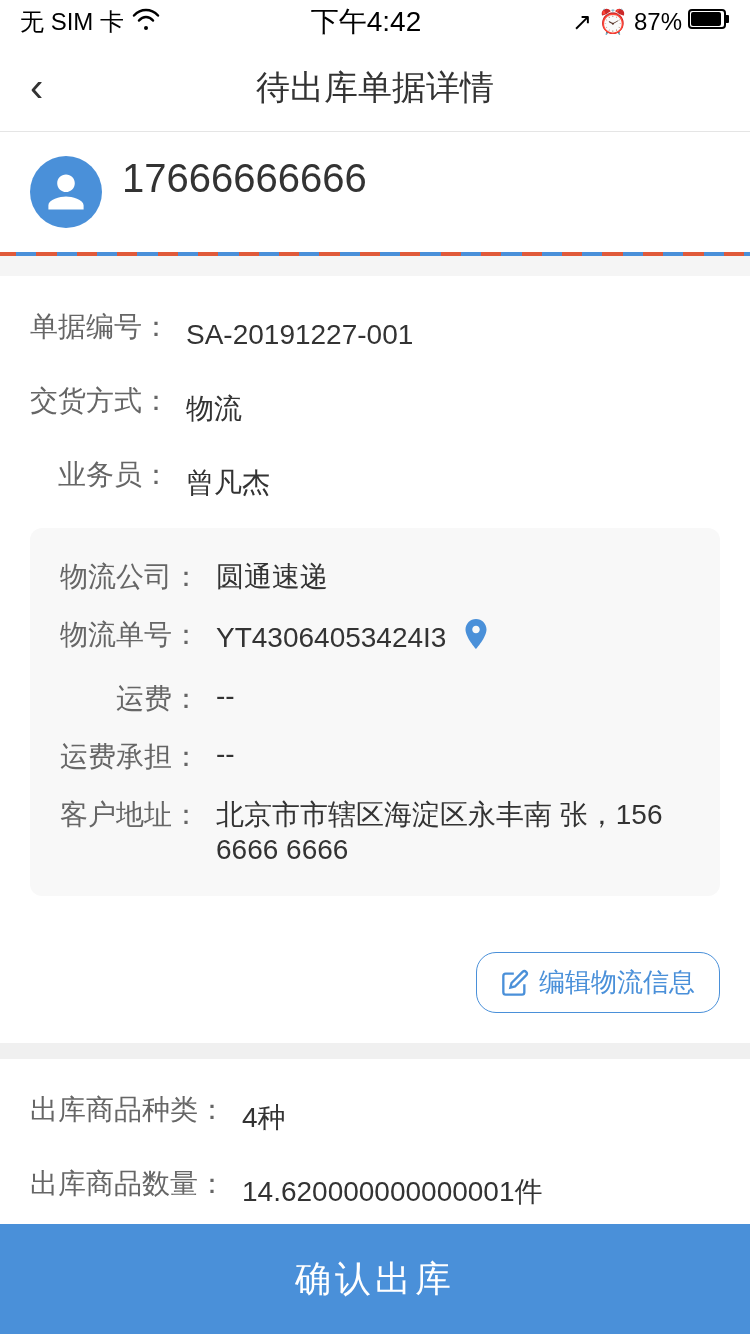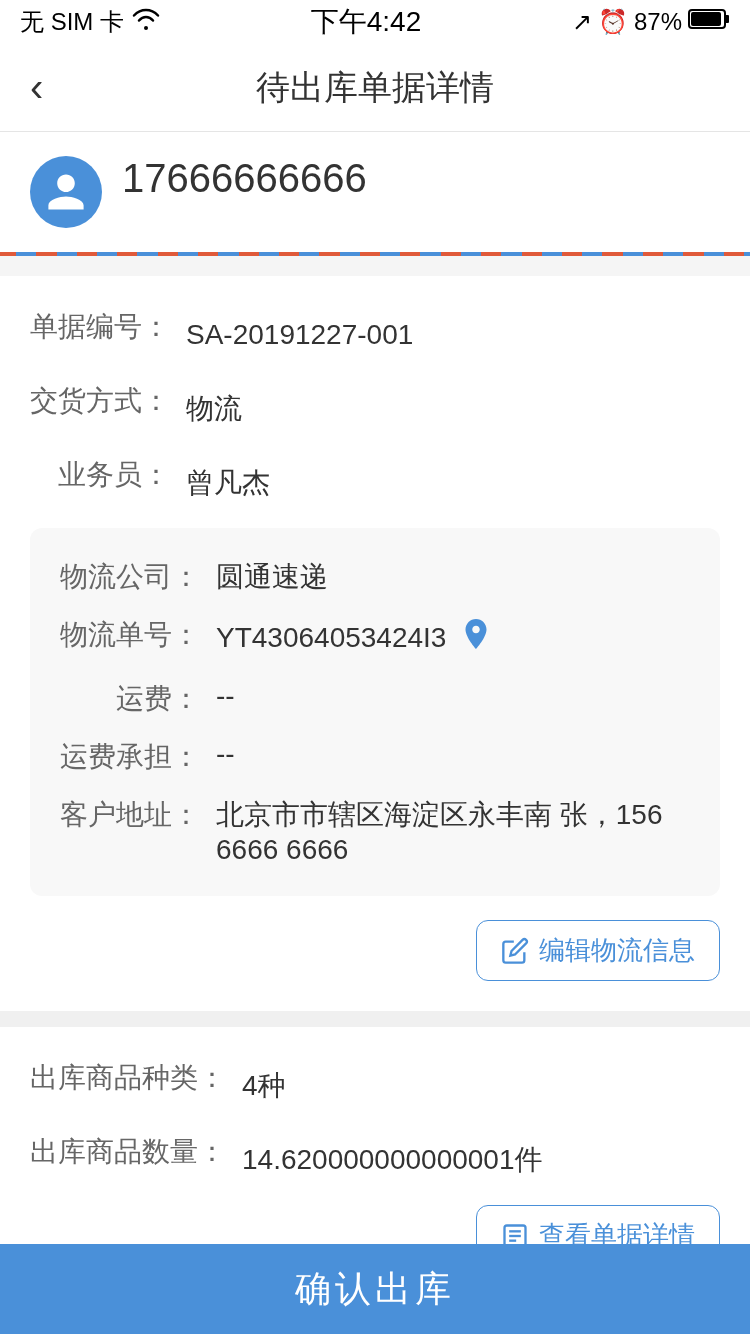--- a/index.html
+++ b/index.html
@@ -146,29 +146,30 @@
       cursor: pointer;
     }
 
     .edit-btn {
       display: flex;
       justify-content: flex-end;
       margin-top: 24px;
     }
     .btn-outline {
       border: 1.5px solid #4a90d9;
-      border-radius: 12px;
+      border-radius: 20px;
       padding: 12px 24px;
       color: #4a90d9;
       font-size: 26px;
       display: flex;
       align-items: center;
       gap: 10px;
       cursor: pointer;
       background: #fff;
+      margin-top: 32px;
     }
 
     
     .divider {
       height: 16px;
       background: #f0f0f0;
     }
 
     
     .goods-section {
@@ -187,21 +188,21 @@
       height: 200px;
       background: #f5f5f5;
     }
 
     
     .confirm-bar {
       position: fixed;
       bottom: 0;
       left: 0;
       width: 750px;
-      height: 90px;
+      height: 110px;
       background: #4a90d9;
       display: flex;
       align-items: center;
       justify-content: center;
       cursor: pointer;
     }
     .confirm-text {
       color: #fff;
       font-size: 36px;
       font-weight: 500;

